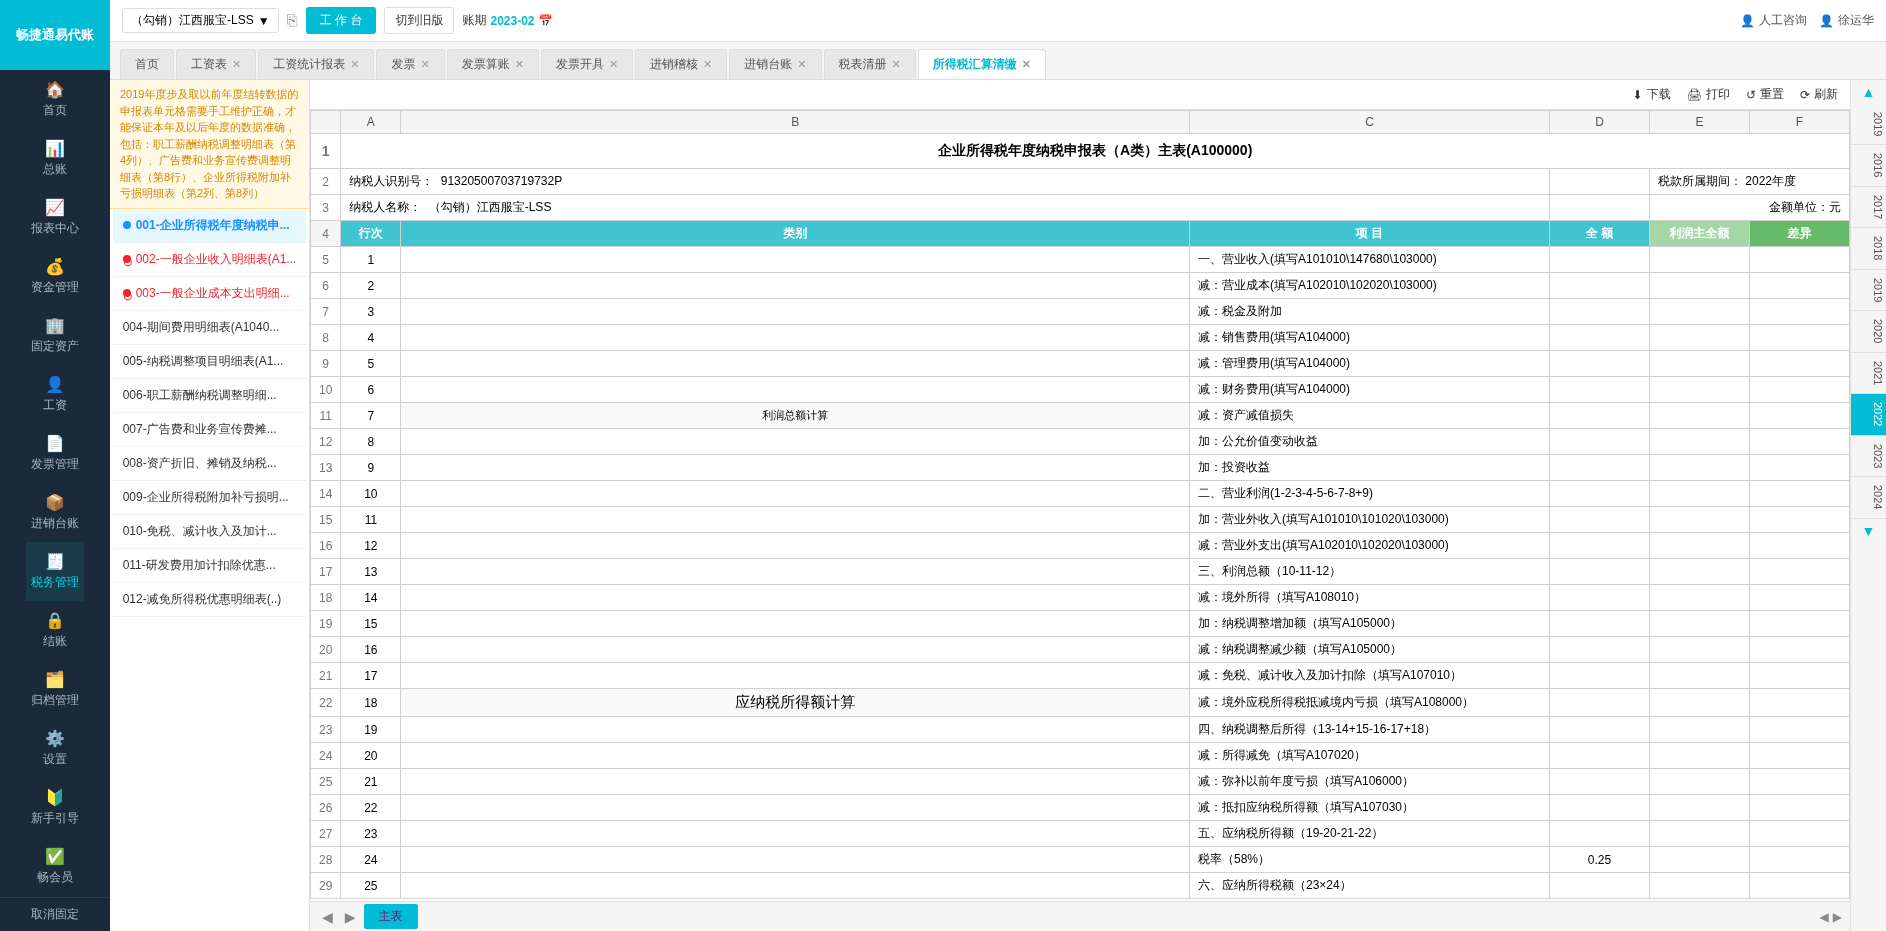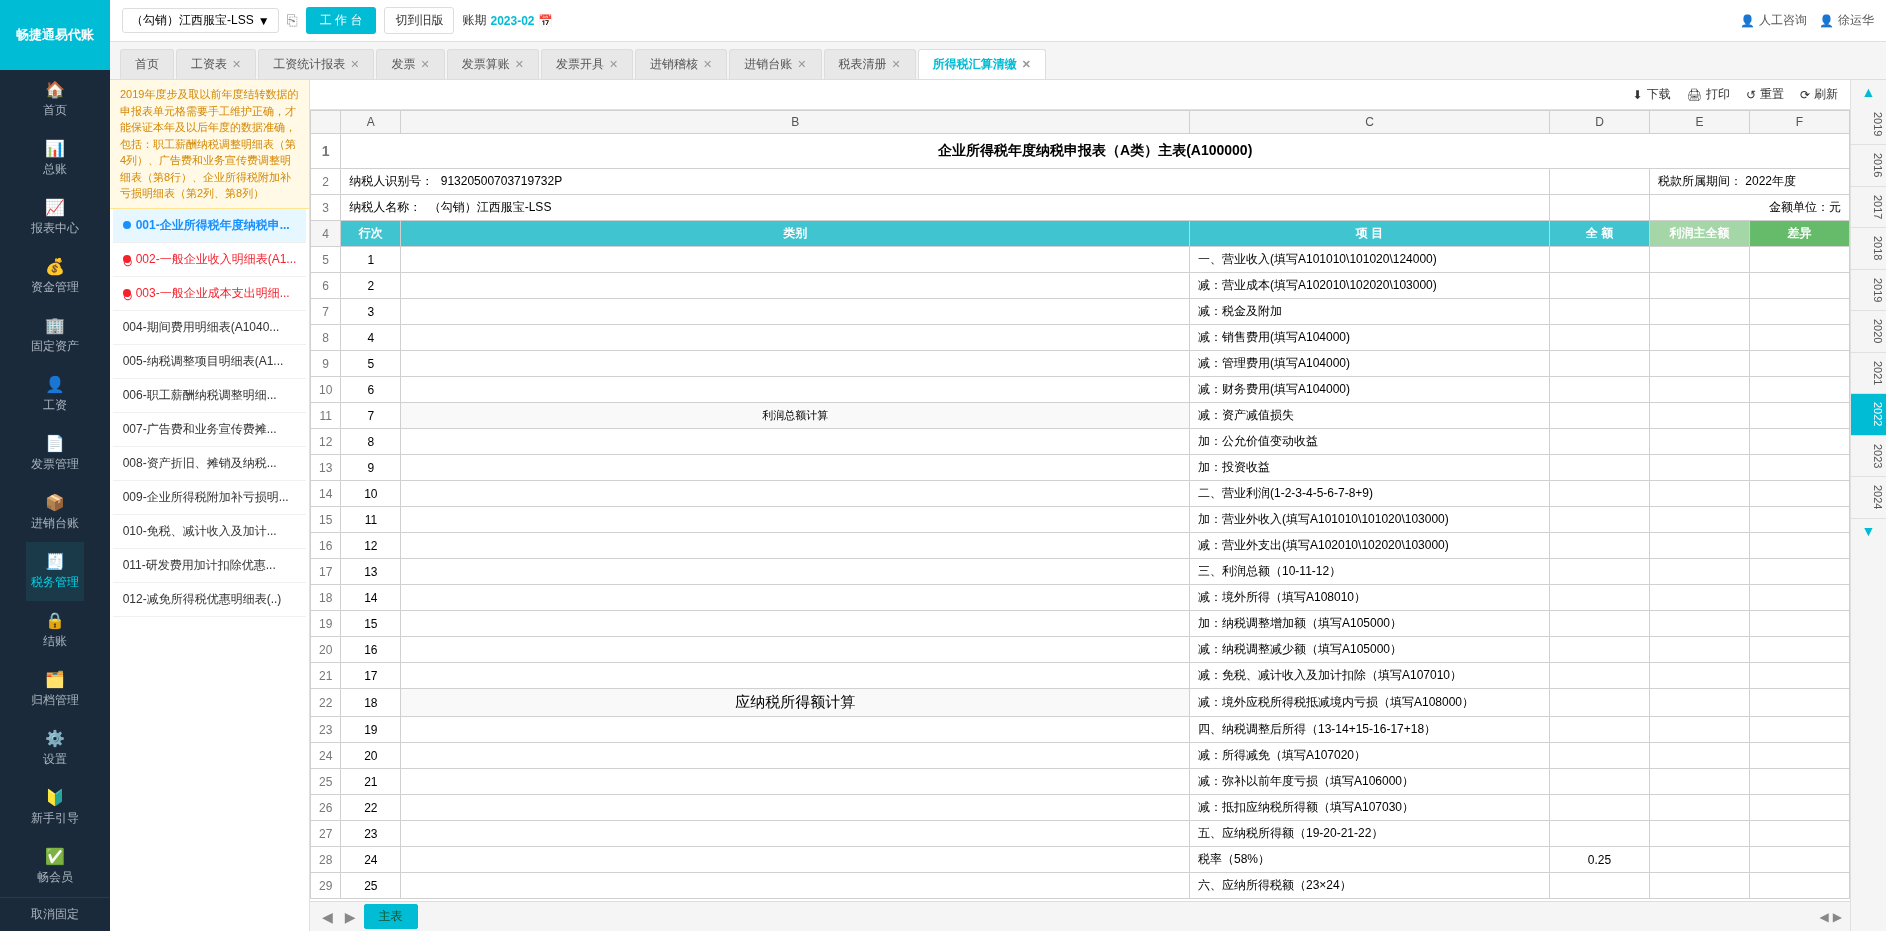--- a/index.html
+++ b/index.html
@@ -281,21 +281,21 @@
     .sheet-tab {
       padding: 3px 14px;
       font-size: 12px;
       border: 1px solid #ddd;
       background: #fff;
       cursor: pointer;
       border-radius: 2px;
     }
     .sheet-tab.active {
       background: #00bcd4;
-      color: #14532d;
+      color: #701a75;
       border-color: #00bcd4;
     }
     .sheet-nav { color: #888; cursor: pointer; font-size: 14px; padding: 0 4px; }
 
     
     .year-nav {
       width: 36px;
       background: #f5f5f5;
       border-left: 1px solid #e0e0e0;
       display: flex;
@@ -585,21 +585,21 @@
   <td style="background:#40c4d0;color:white;text-align:center;font-weight:bold;">类别</td>
   <td style="background:#40c4d0;color:white;text-align:center;font-weight:bold;">项 目</td>
   <td style="background:#40c4d0;color:white;text-align:center;font-weight:bold;">全 额</td>
   <td style="background:#a5d6a7;color:white;text-align:center;font-weight:bold;">利润主全额</td>
   <td style="background:#66bb6a;color:white;text-align:center;font-weight:bold;">差异</td>
 </tr>
               <tr class="data-row">
     <td class="col-row-num">5</td>
     <td class="col-a">1</td>
     <td></td>
-    <td class="col-c">一、营业收入(填写A101010\101020\124000)</td>
+    <td class="col-c">一、营业收入(填写A101010\147680\103000)</td>
     <td class="col-d"></td>
     <td class="col-e"></td>
     <td class="col-f"></td>
   </tr>
               <tr class="data-row">
     <td class="col-row-num">6</td>
     <td class="col-a">2</td>
     <td></td>
     <td class="col-c">减：营业成本(填写A102010\102020\103000)</td>
     <td class="col-d"></td>

